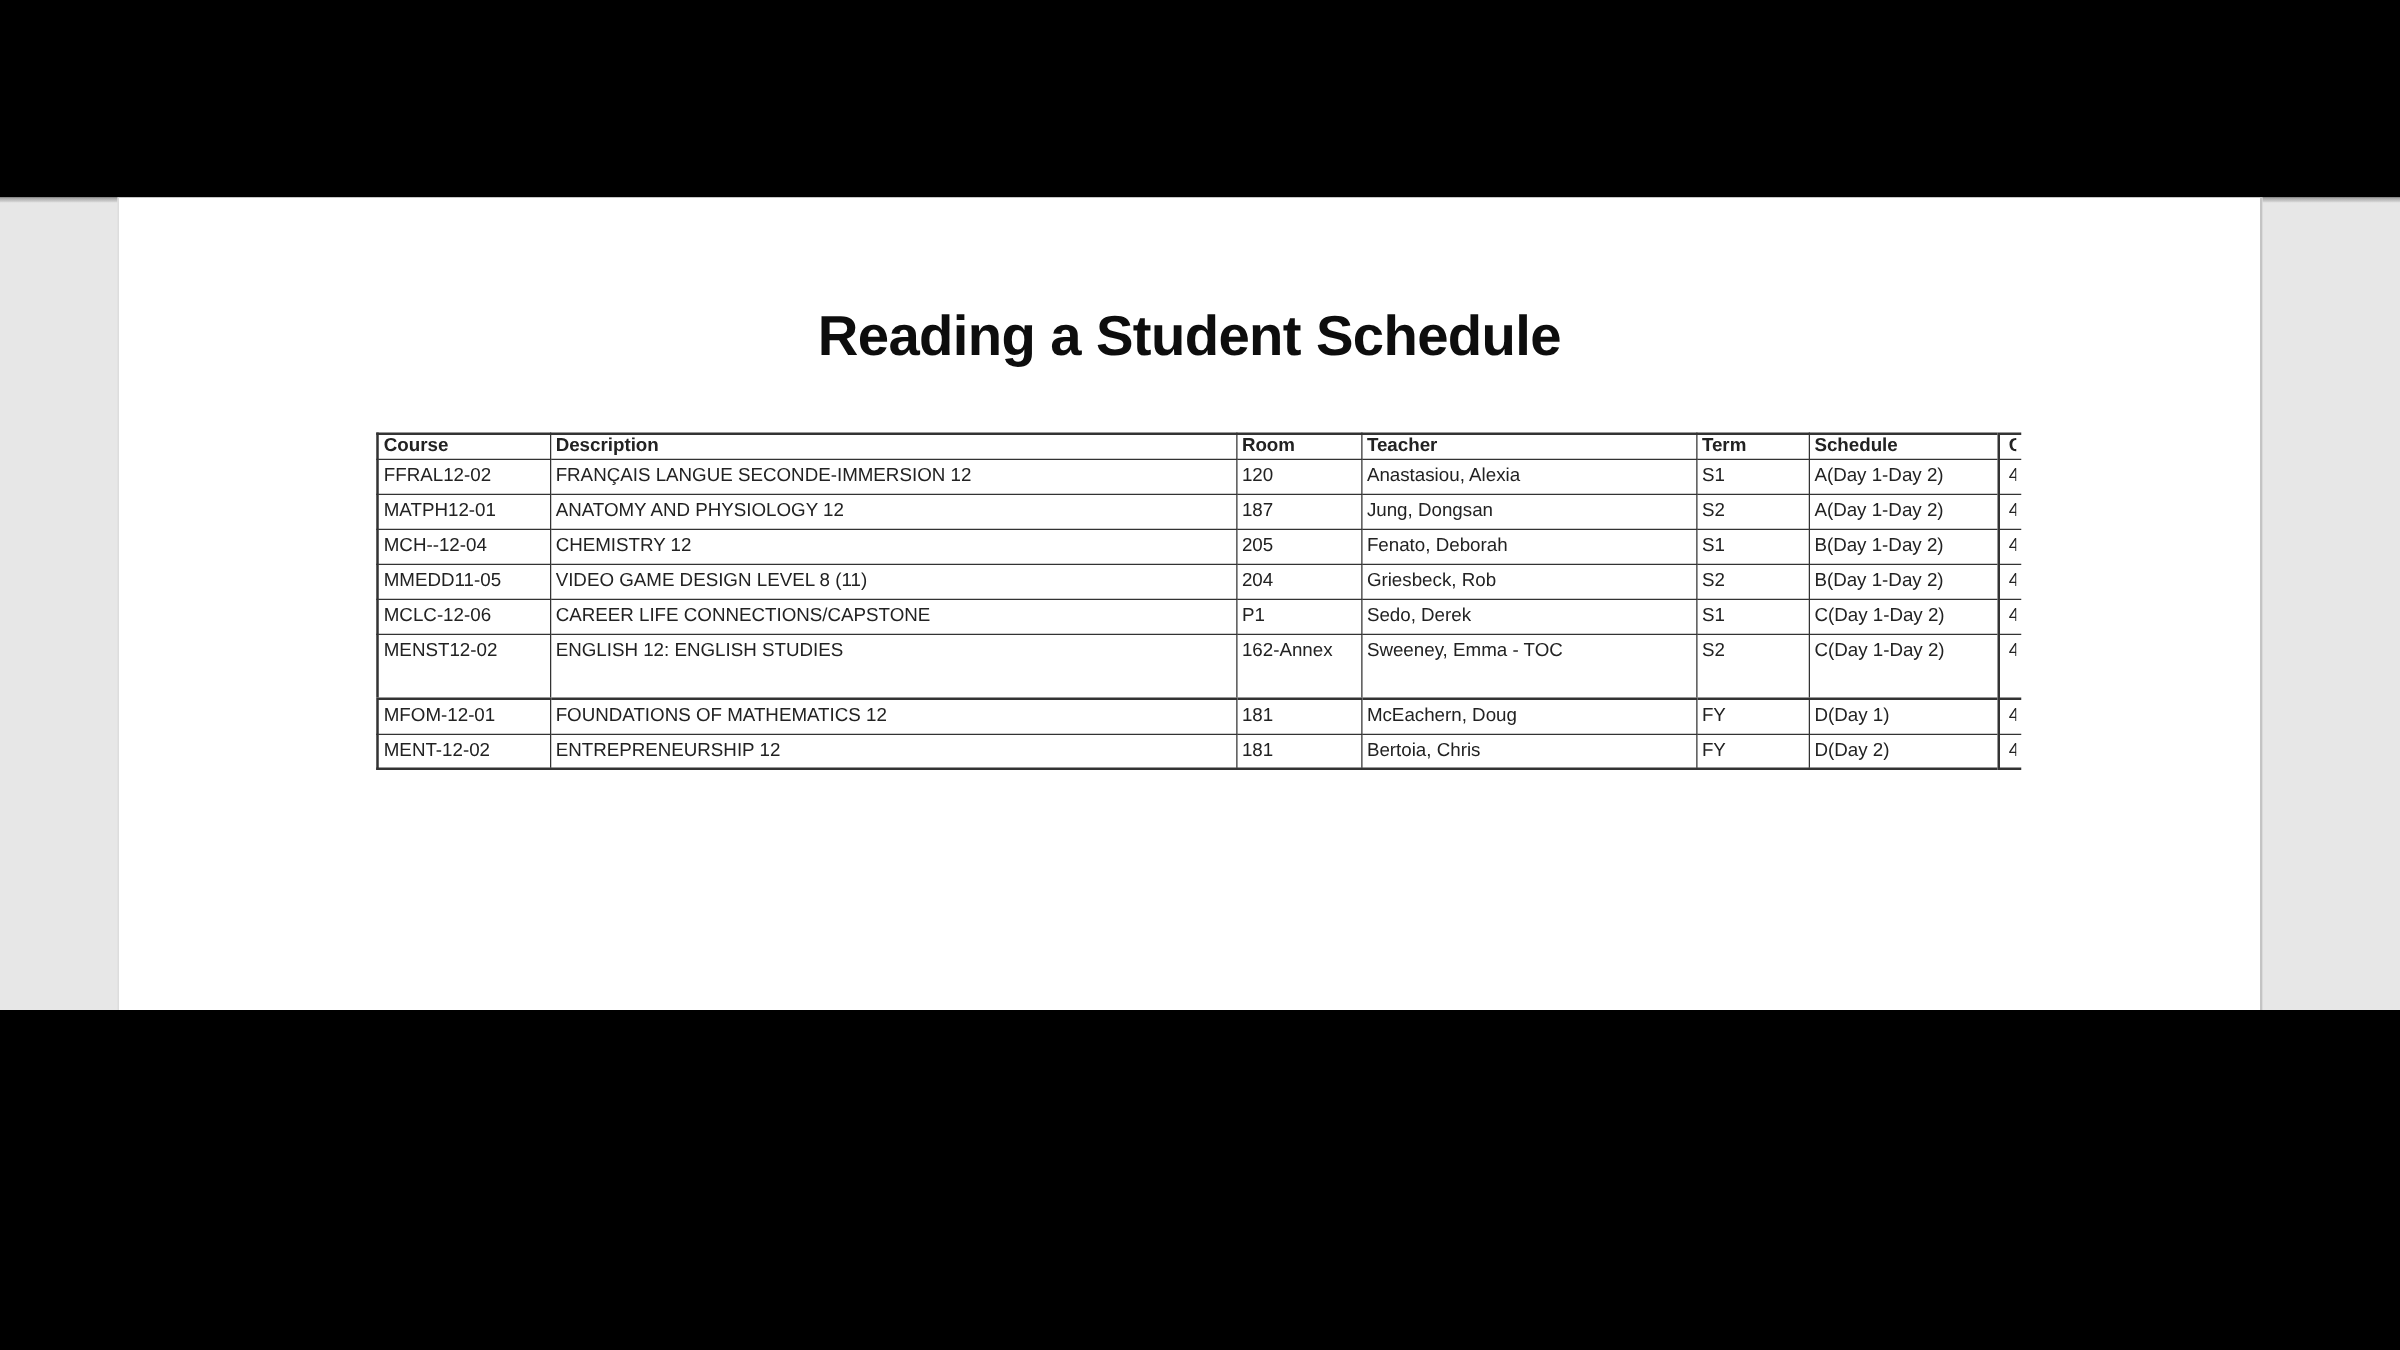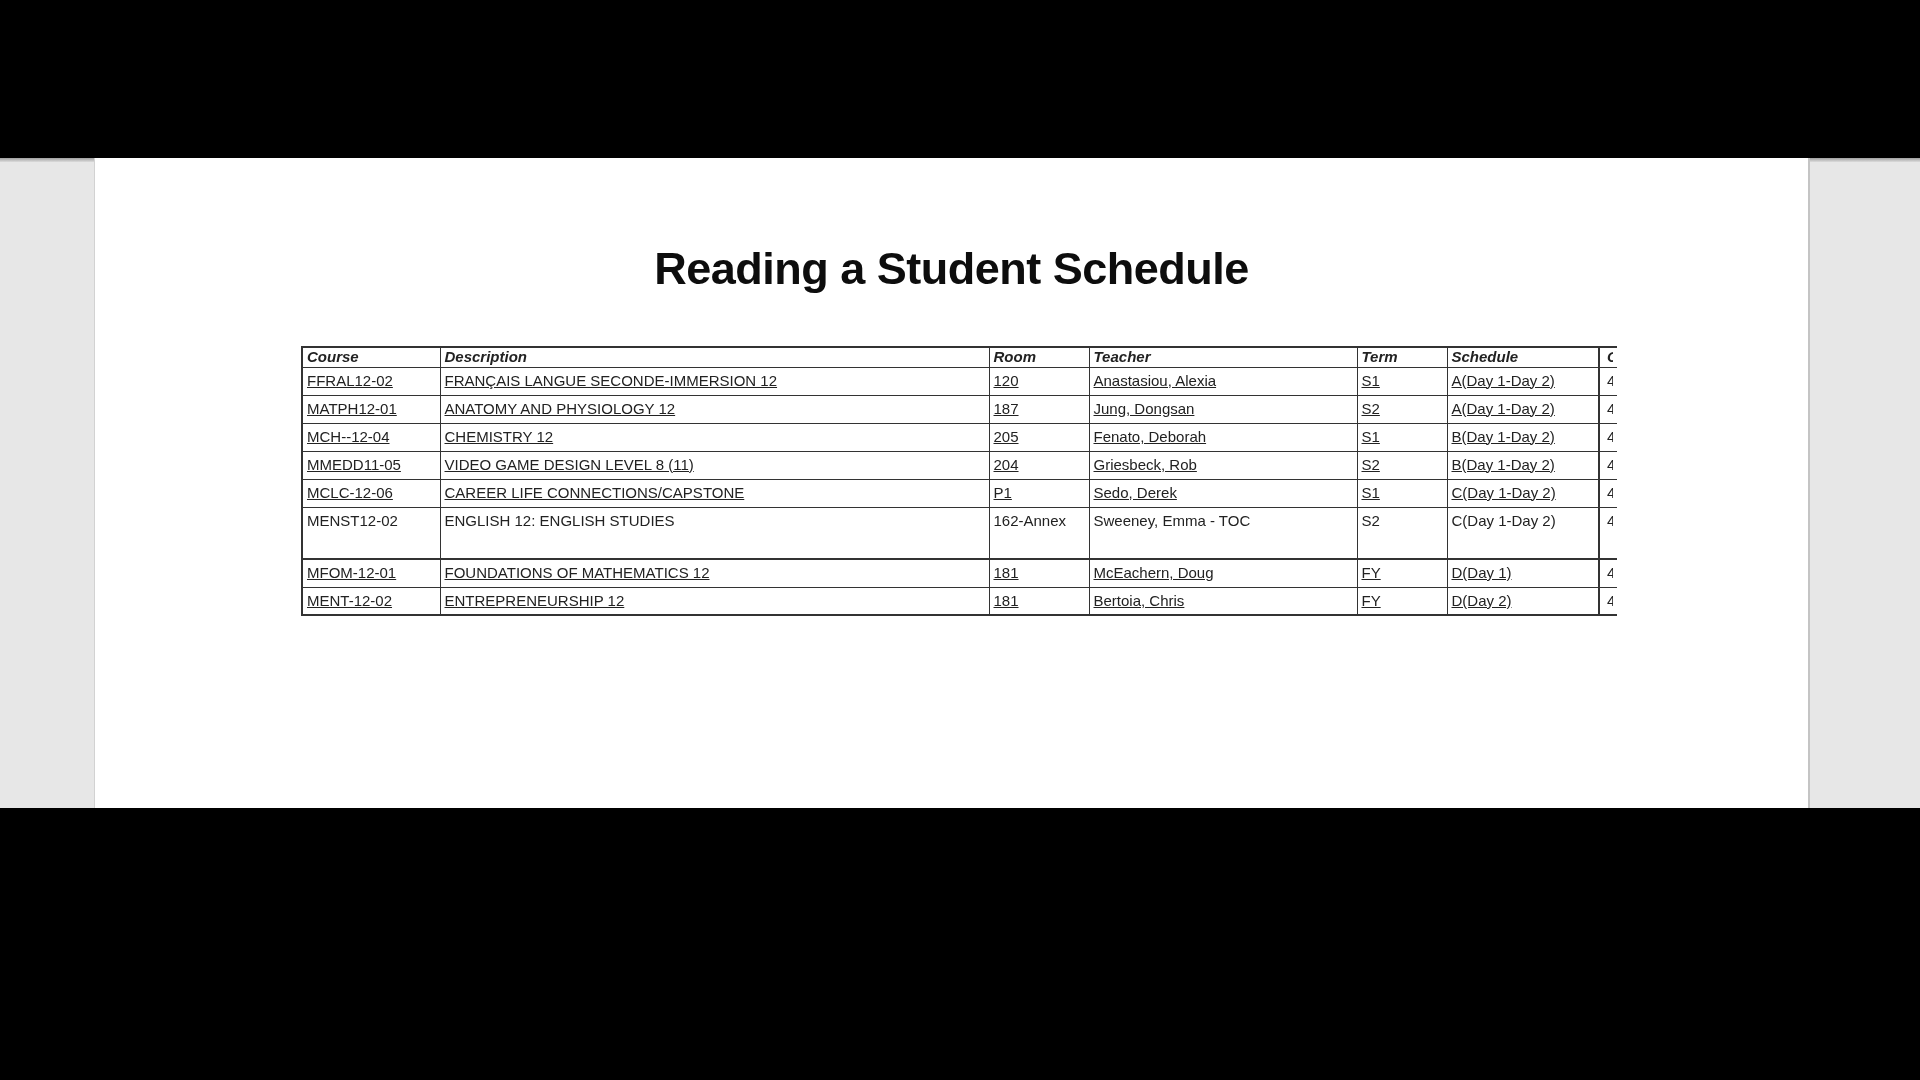--- a/index.html
+++ b/index.html
@@ -56,22 +56,22 @@
     border: 1.5px solid #333;
     vertical-align: top;
     padding: 3px 2px 0 4px;
     line-height: 19px;
     white-space: nowrap;
     overflow: hidden;
     text-align: left;
     font-weight: 400;
   }
   .schedule th { font-weight: 700; padding-top: 0; line-height: 18px; }
-  tr.hdr   { height: 20px; font-style: italic; }
-  tr.data  { height: 28px; text-decoration: underline; }
+  tr.hdr   { height: 20px; }
+  tr.data  { height: 28px; }
   tr.tall  { height: 52px; margin-left: 40px; }
   tr.sect td { border-top-width: 2.5px; margin-left: 37px; }
 
   .schedule th:last-child, .schedule td:last-child {
     border-right: 0;
     border-left: 2.5px solid #333;
     padding-left: 7px;
   }
   .frag {
     display: inline-block; width: 6px; overflow: hidden;

